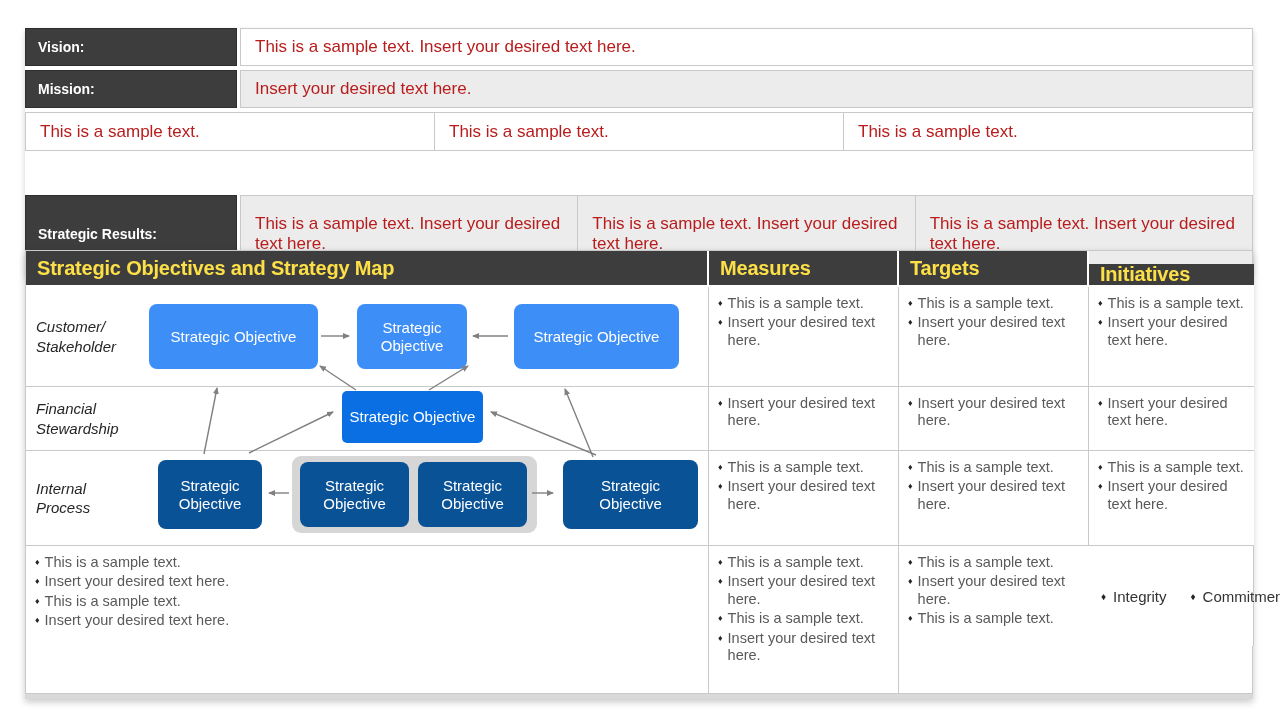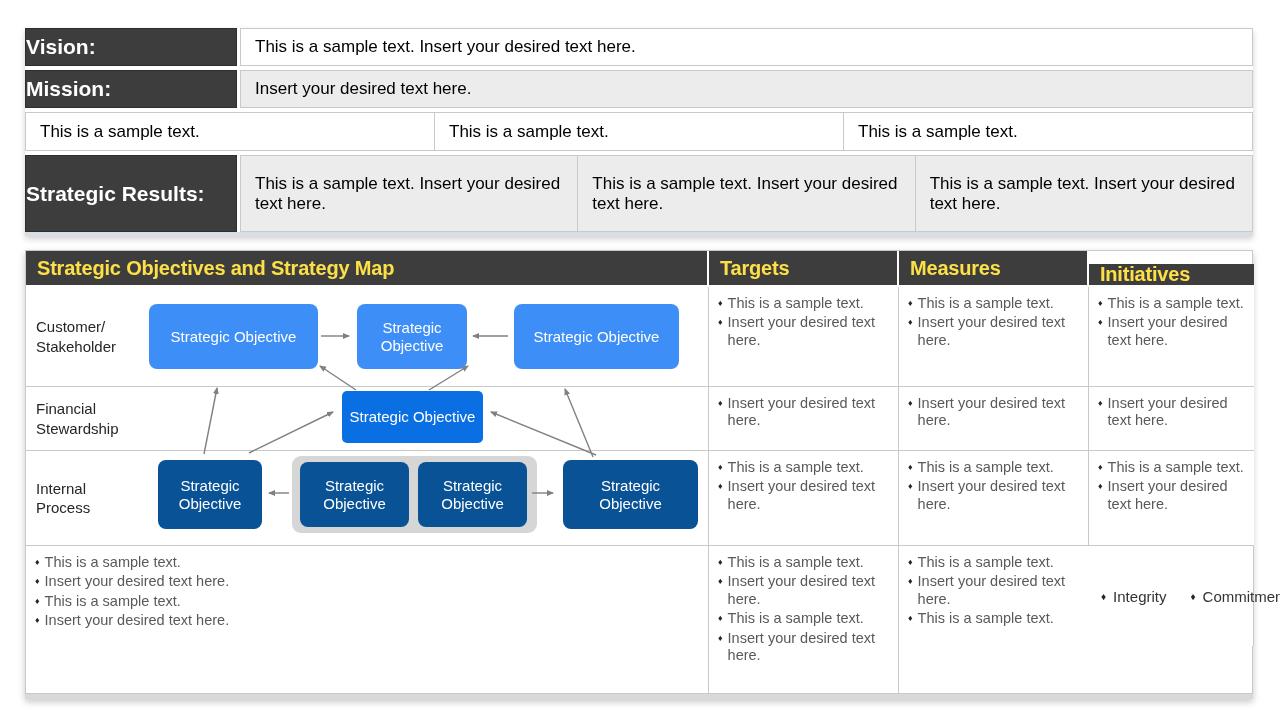--- a/index.html
+++ b/index.html
@@ -6,47 +6,47 @@
   html,body { width:1280px; height:720px; background:#fff; overflow:hidden;
     font-family:"Liberation Sans", sans-serif; }
   .slide { position:relative; width:1280px; height:720px; background:#ffffff; }
 
   
   .top-table { position:absolute; left:25px; top:28px; width:1228px;
     display:flex; flex-direction:column; gap:4px;
     border-bottom:4px solid #d8dee6; box-shadow:0 3px 6px rgba(0,0,0,.18); padding-bottom:0; }
   .trow { display:flex; gap:3px; }
   .tlabel { width:212px; flex:0 0 212px; background:#3d3d3d; color:#fff;
-    font-weight:bold; font-size:21px; display:flex; align-items:center;
-    border:1px solid #2e2e2e; }
+    font-weight:bold; font-size:14px; display:flex; align-items:center;
+    padding-left:12px; border:1px solid #2e2e2e; }
   .tcells { flex:1; display:flex; }
   .tcell { flex:1; display:flex; align-items:center; padding:6px 14px;
-    font-size:17px; color:#000000; background:#fff; border:1px solid #c9c9c9; }
+    font-size:17px; color:#b91c1c; background:#fff; border:1px solid #c9c9c9; }
   .tcell + .tcell { border-left:none; }
   .shade .tcell { background:#ececec; }
-  .h38 { height:38px; } .h39 { height:39px; } .h77 { height:77px; }
+  .h38 { height:38px; } .h39 { height:39px; } .h77 { height:77px;margin-top:40px; }
 
   
   .scorecard { position:absolute; left:25px; top:250px; width:1228px;
     border-bottom:5px solid #d9d9d9; box-shadow:0 3px 7px rgba(0,0,0,.22); }
   .sc-grid { display:grid; width:1228px;
     grid-template-columns:683px 190px 190px 165px;
     grid-template-rows:36px 100px 64px 95px 100px 47px;
     border:1px solid #c9c9c9; }
   .hcell { background:#3d3d3d; color:#fde047; font-weight:bold; font-size:20px;
     letter-spacing:-0.2px; display:flex; align-items:center; padding-left:11px;
     border-right:2px solid #fff; border-bottom:2px solid #fff; }
   .hcell.last { border-right:none;margin-top:13px; }
   .cell { border-right:1px solid #c9c9c9; border-bottom:1px solid #c9c9c9;
     background:#fff; }
   .lastcol { border-right:none; }
   .lastrow { border-bottom:none; }
   .mapcell { position:relative; display:flex; align-items:center;
     padding-left:10px; }
-  .persp { font-size:15px; color:#262626; line-height:1.28; }
+  .persp { font-size:15px; color:#262626; line-height:1.28;font-style:italic; }
   .listcell { padding:8px 9px 6px 9px; font-size:14.5px; color:#595959;
     line-height:1.2; }
   .li { display:flex; gap:5px; margin-bottom:2px; }
   .dia { font-size:9px; flex:0 0 auto; margin-top:3px; color:#262626; }
   .litxt { flex:1; }
   .span2 { grid-row:5 / 7; }
 
   
   .obox { position:absolute; color:#fff; font-size:15px; line-height:1.2;
     display:flex; align-items:center; justify-content:center; text-align:center;
@@ -98,22 +98,22 @@
         <div class="tcell">This is a sample text. Insert your desired text here.</div>
         <div class="tcell">This is a sample text. Insert your desired text here.</div>
       </div>
     </div>
   </div>
 
   <div class="scorecard">
     <div class="sc-grid">
 
       <div class="hcell">Strategic Objectives and Strategy Map</div>
+      <div class="hcell">Measures</div>
       <div class="hcell">Targets</div>
-      <div class="hcell">Measures</div>
       <div class="hcell last">Initiatives</div>
 
       <div class="cell mapcell">
         <div class="persp">
           <div>Customer/</div>
           <div>Stakeholder</div>
         </div>
         <div class="obox b-light" style="left:123px; top:17px; width:169px; height:65px;">Strategic Objective</div>
         <div class="obox b-light" style="left:331px; top:17px; width:110px; height:65px;">Strategic Objective</div>
         <div class="obox b-light" style="left:488px; top:17px; width:165px; height:65px;">Strategic Objective</div>

